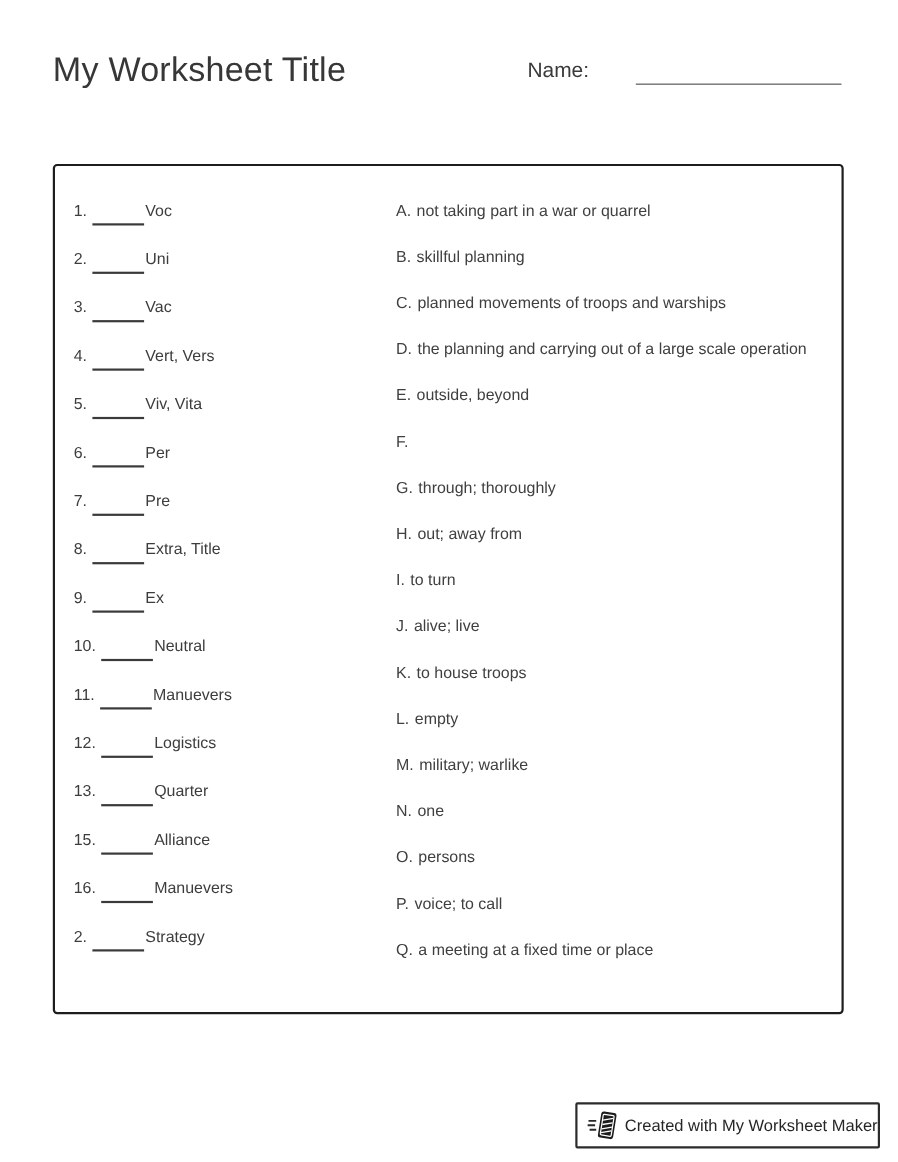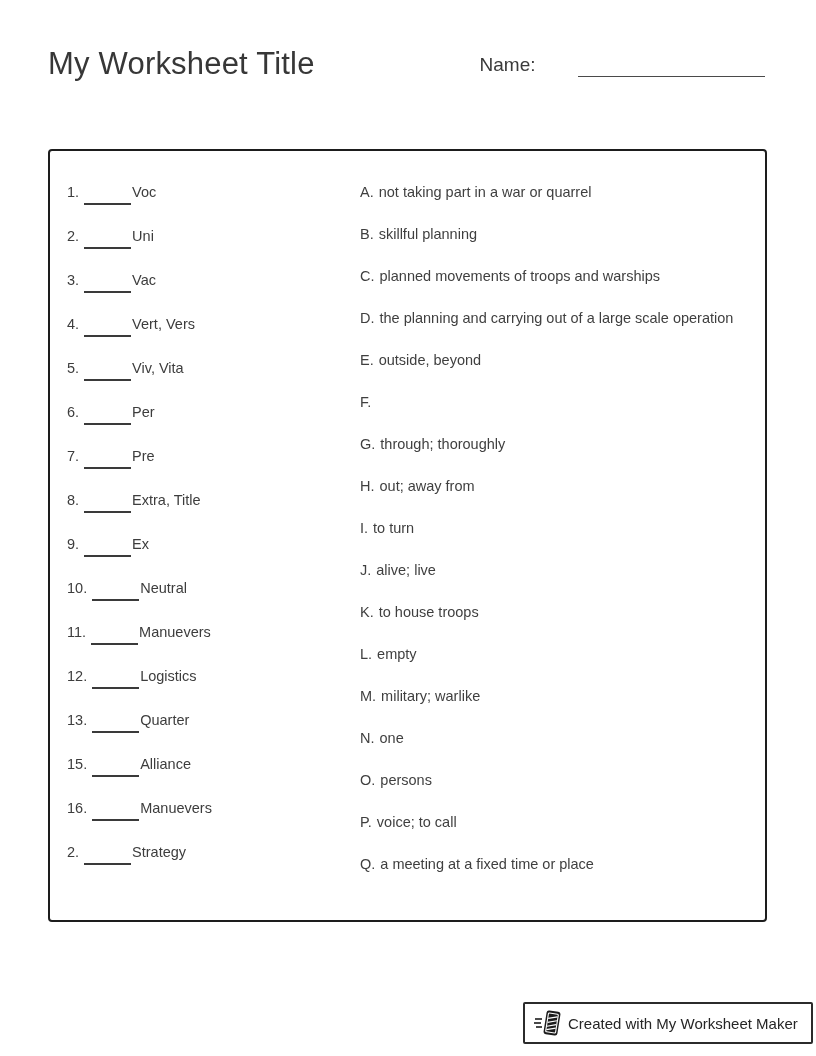--- a/index.html
+++ b/index.html
@@ -116,21 +116,21 @@
     position: absolute;
     left: 523px;
     top: 1002px;
     height: 42px;
     box-sizing: border-box;
     border: 2px solid #2b2b2b;
     border-radius: 2px;
     background: #ffffff;
     display: flex;
     align-items: center;
-    padding: 0 13px 0 9px;
+    padding: 0 0 0 9px;
     gap: 7px;
   }
   .credit-badge .badge-text {
     font-size: 15px;
     color: #262626;
     white-space: nowrap;
   }
   .logo-wrap {
     display: inline-flex;
     align-items: center;

